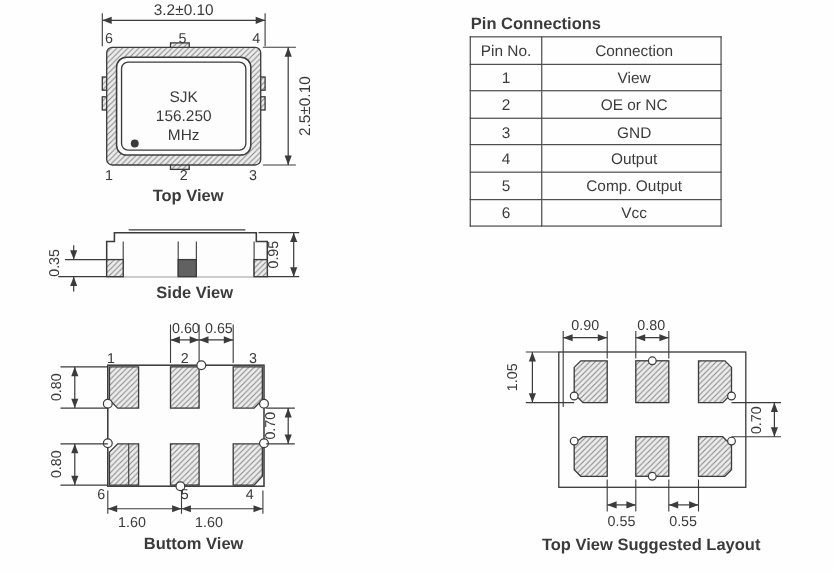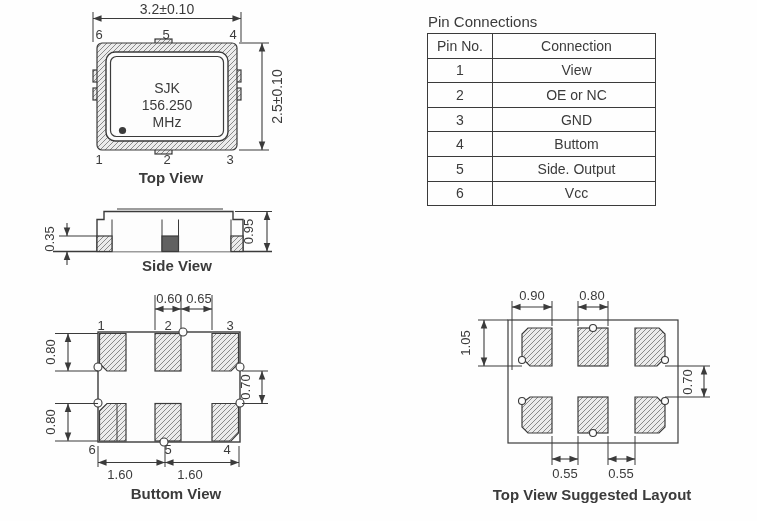--- a/index.html
+++ b/index.html
@@ -16,21 +16,21 @@
   .thin{stroke:#3b3b3b;stroke-width:1;fill:none}
   .ext{stroke:#3b3b3b;stroke-width:1;fill:none}
   .dim{stroke:#3b3b3b;stroke-width:1.1;fill:none;marker-start:url(#ar);marker-end:url(#ar)}
   .dimE{stroke:#3b3b3b;stroke-width:1.1;fill:none;marker-end:url(#ar)}
   .hfill{fill:url(#h1);stroke:#3b3b3b;stroke-width:1.2}
   .bgfill{fill:#fdfdfd;stroke:#3b3b3b;stroke-width:1.4}
   .bgfill2{fill:none;stroke:#3b3b3b;stroke-width:1.2}
   .darkpad{fill:#616161;stroke:#3b3b3b;stroke-width:1.2}
   .notch{fill:#fdfdfd;stroke:#3b3b3b;stroke-width:1.1}
   .pin-block{position:absolute;left:427px;top:13px;width:226px;}
-  .pin-title{font-size:15px;font-weight:normal;margin:0 0 3px 1px;color:#3b3b3b;}
+  .pin-title{font-size:15px;font-weight:bold;margin:0 0 3px 1px;color:#3b3b3b;}
   .pin-table{border-collapse:collapse;table-layout:fixed;width:223px;border-radius:25px;}
   .pin-table td{
     border:1.4px solid #3b3b3b;height:23.6px;font-size:14px;
     padding:0;vertical-align:middle;background:#fefefe;
   }
   .pin-table td.c1{width:64px;text-align:center;}
   .pin-table td.c2{width:157px;text-align:center;padding-left:5px;}
 </style>
 </head>
 <body>
@@ -210,25 +210,25 @@
       <tr>
         <td class="c1">2</td>
         <td class="c2">OE or NC</td>
       </tr>
       <tr>
         <td class="c1">3</td>
         <td class="c2">GND</td>
       </tr>
       <tr>
         <td class="c1">4</td>
-        <td class="c2">Buttom</td>
+        <td class="c2">Output</td>
       </tr>
       <tr>
         <td class="c1">5</td>
-        <td class="c2">Side. Output</td>
+        <td class="c2">Comp. Output</td>
       </tr>
       <tr>
         <td class="c1">6</td>
         <td class="c2">Vcc</td>
       </tr>
     </tbody>
   </table>
 </div>
 
 </body></html>

